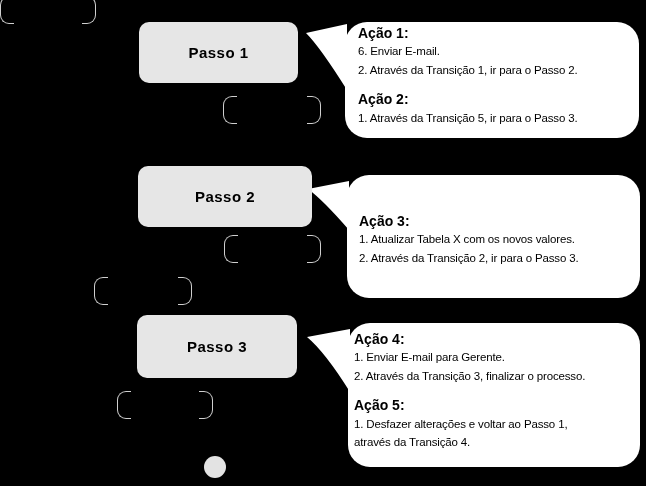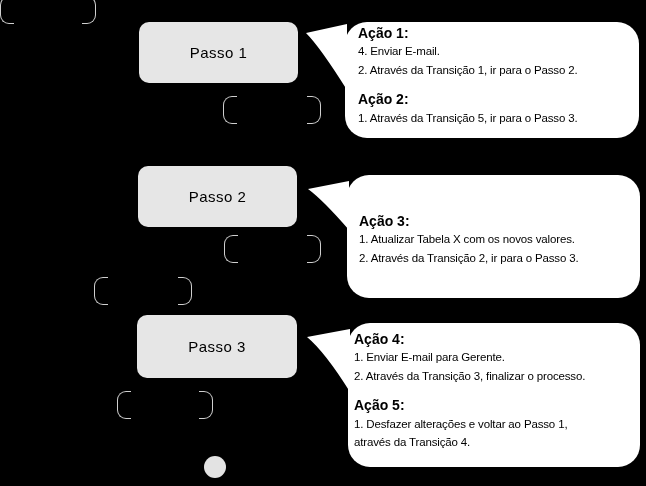--- a/index.html
+++ b/index.html
@@ -4,21 +4,21 @@
 <style>
   html,body{margin:0;padding:0;background:#000;}
   #canvas{
     position:relative;width:646px;height:486px;background:#000000;
     overflow:hidden;font-family:"Liberation Sans",sans-serif;
   }
   
   .step{
     position:absolute;background:#e6e6e6;border-radius:10px;
     display:flex;align-items:center;justify-content:center;
-    color:#000;font-weight:normal;font-size:15px;letter-spacing:.5px;
+    color:#000;font-weight:bold;font-size:15px;letter-spacing:.5px;
   }
   
   .ph{position:absolute;height:28px;}
   .ph .cap{position:absolute;top:0;bottom:0;width:14px;border:1px solid #cfcfcf;box-sizing:border-box;}
   .ph .cap-l{left:0;border-right:none;border-radius:9px 0 0 9px;}
   .ph .cap-r{right:0;border-left:none;border-radius:0 9px 9px 0;}
   
   .callout{
     position:absolute;background:#ffffff;border-radius:22px;
     color:#000;box-sizing:border-box;
@@ -59,31 +59,31 @@
     <span class="cap cap-r"></span>
   </div>
   <div class="ph" style="left:117px;top:391px;width:96px;">
     <span class="cap cap-l"></span>
     <span class="cap cap-r"></span>
   </div>
 
   <div class="step" style="left:139px;top:22px;width:159px;height:61px;">
     <span>Passo 1</span>
   </div>
-  <div class="step" style="left:138px;top:166px;width:159px;height:61px;">
+  <div class="step" style="left:138px;top:166px;width:174px;height:61px;">
     <span>Passo 2</span>
   </div>
   <div class="step" style="left:137px;top:315px;width:160px;height:63px;">
     <span>Passo 3</span>
   </div>
 
   <div class="callout" style="left:345px;top:22px;width:294px;height:116px;padding:2px 6px 0 13px;">
     <div class="sec">
       <div class="sec-title">Ação 1:</div>
-      <div class="sec-line">4. Enviar E-mail.</div>
+      <div class="sec-line">6. Enviar E-mail.</div>
       <div class="sec-line">2. Através da Transição 1, ir para o Passo 2.</div>
     </div>
     <div class="sec">
       <div class="sec-title">Ação 2:</div>
       <div class="sec-line">1. Através da Transição 5, ir para o Passo 3.</div>
     </div>
   </div>
 
   <div class="callout" style="left:347px;top:175px;width:293px;height:123px;padding:37px 22px 0 12px;">
     <div class="sec">

